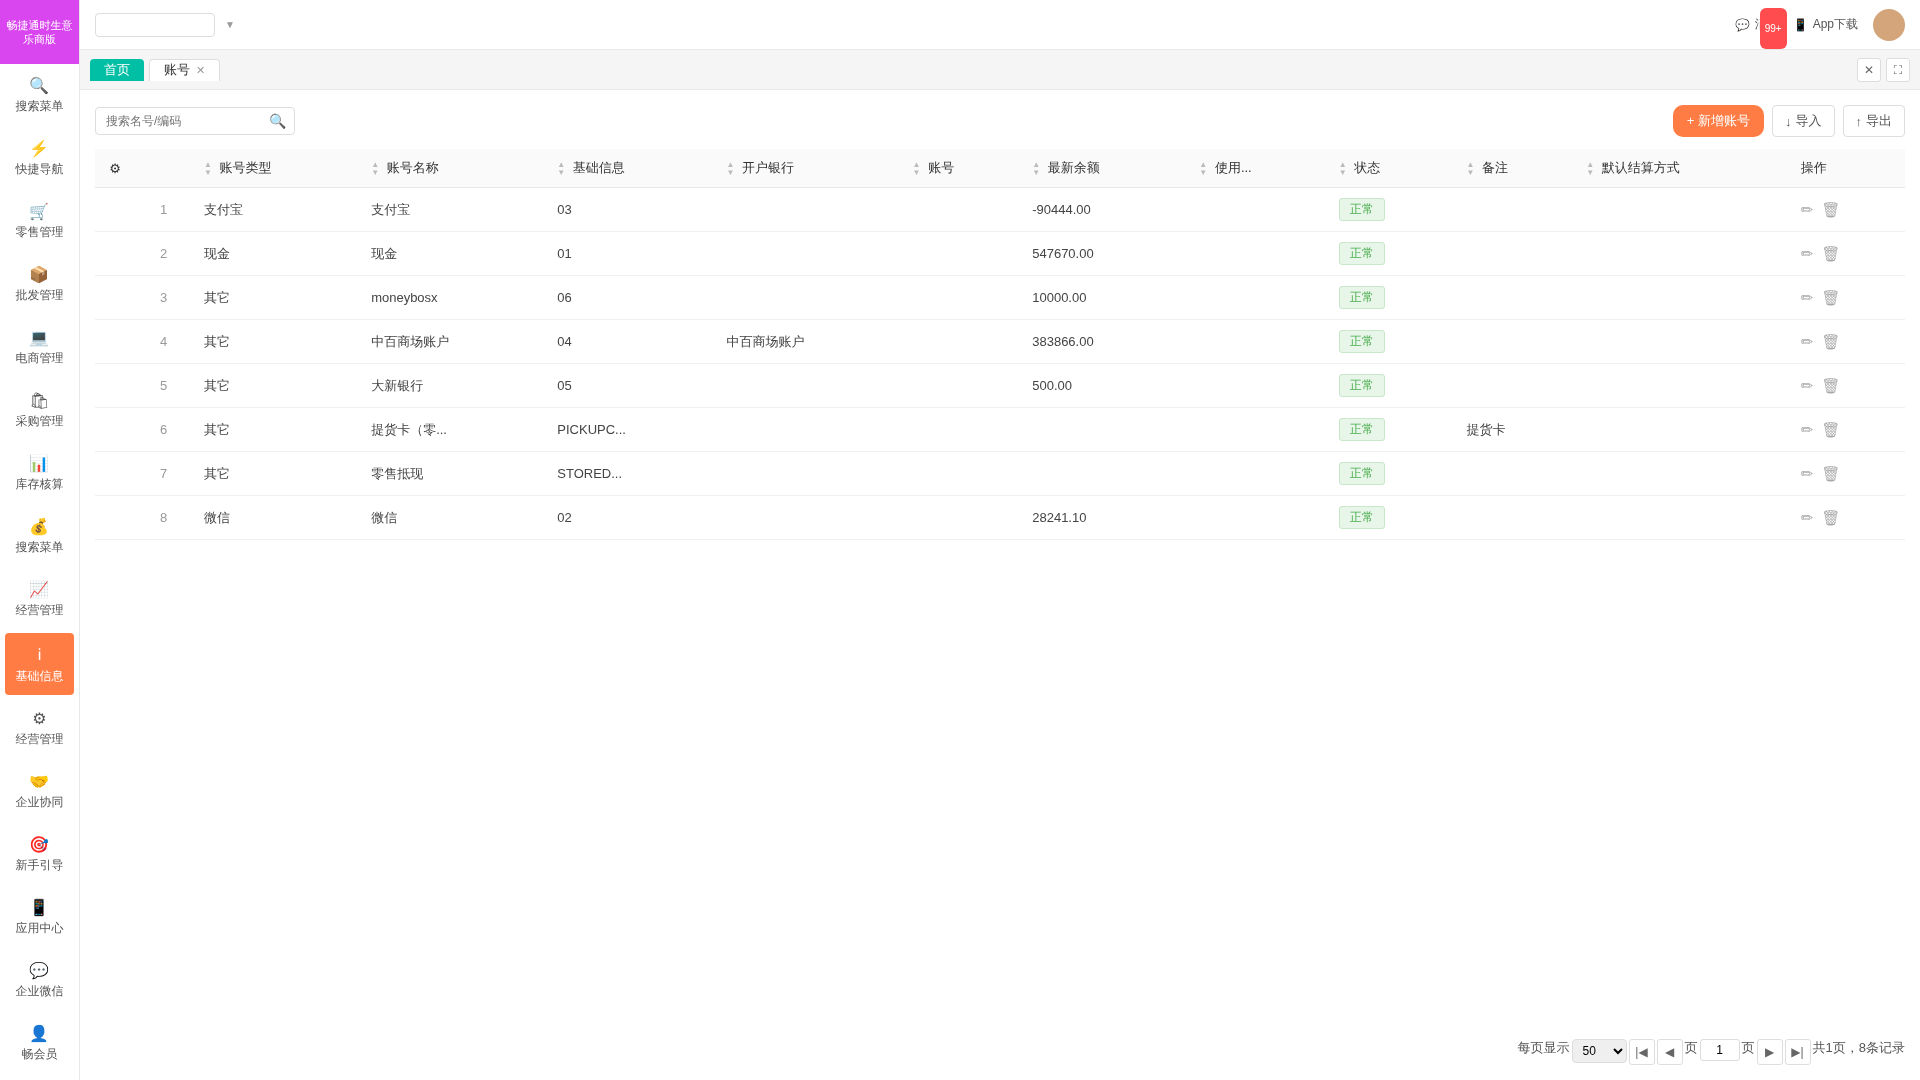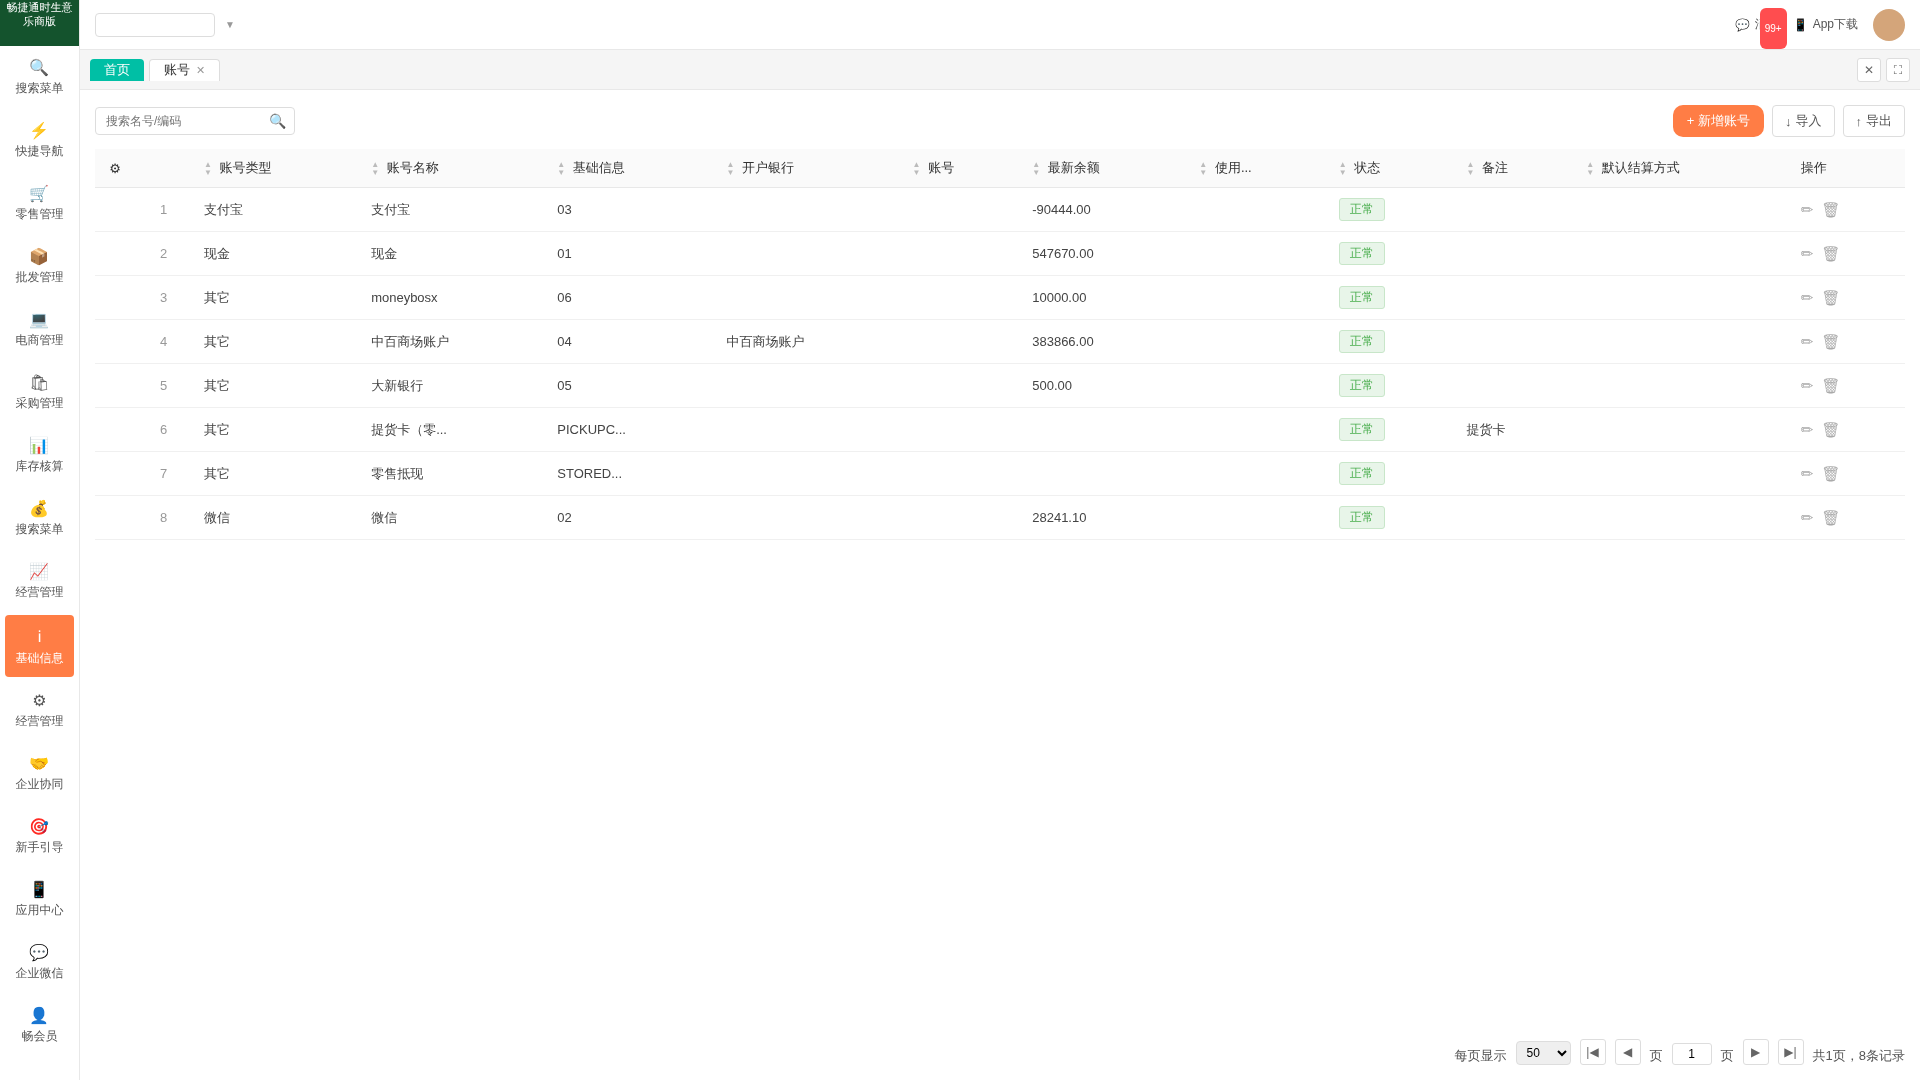--- a/index.html
+++ b/index.html
@@ -8,24 +8,24 @@
     
     .sidebar {
       width: 80px;
       background: #fff;
       display: flex;
       flex-direction: column;
       border-right: 1px solid #e8e8e8;
       flex-shrink: 0;
     }
     .sidebar-logo {
-      height: 46px;
-      background: #14532d;
-      display: flex;
-      align-items: flex-start;
+      height: 64px;
+      background: #d946ef;
+      display: flex;
+      align-items: center;
       justify-content: center;
       flex-shrink: 0;
     }
     .logo-text {
       color: #fff;
       font-size: 11px;
       text-align: center;
       line-height: 1.3;
     }
     .sidebar-item {
@@ -300,24 +300,24 @@
     }
     .action-icon {
       color: #aaa;
       cursor: pointer;
       font-size: 15px;
     }
 
     
     .pagination {
       display: flex;
-      align-items: flex-end;
+      align-items: flex-start;
       justify-content: flex-end;
       padding: 12px 0 0 0;
-      gap: 9px;
+      gap: 2px;
       font-size: 13px;
       color: #555;
     }
     .page-size-select {
       border: 1px solid #ddd;
       border-radius: 4px;
       padding: 3px 6px;
       font-size: 12px;
       cursor: pointer;
     }

